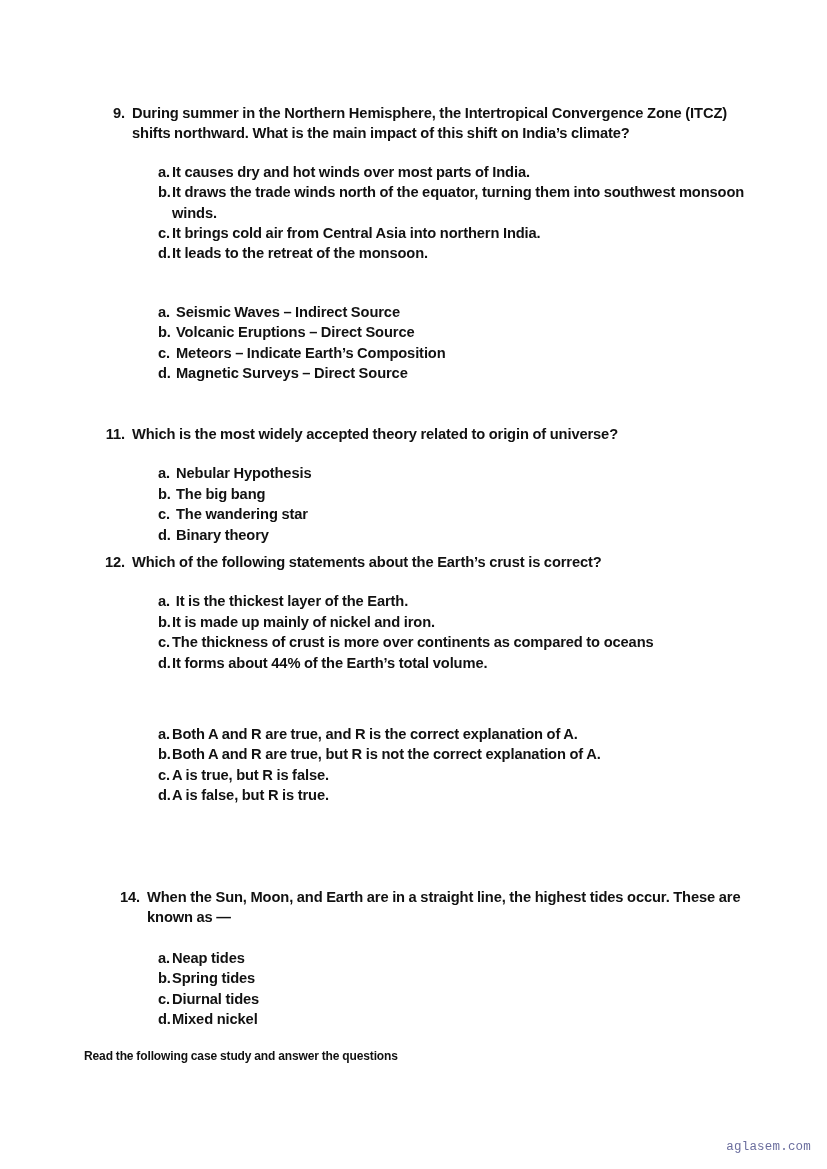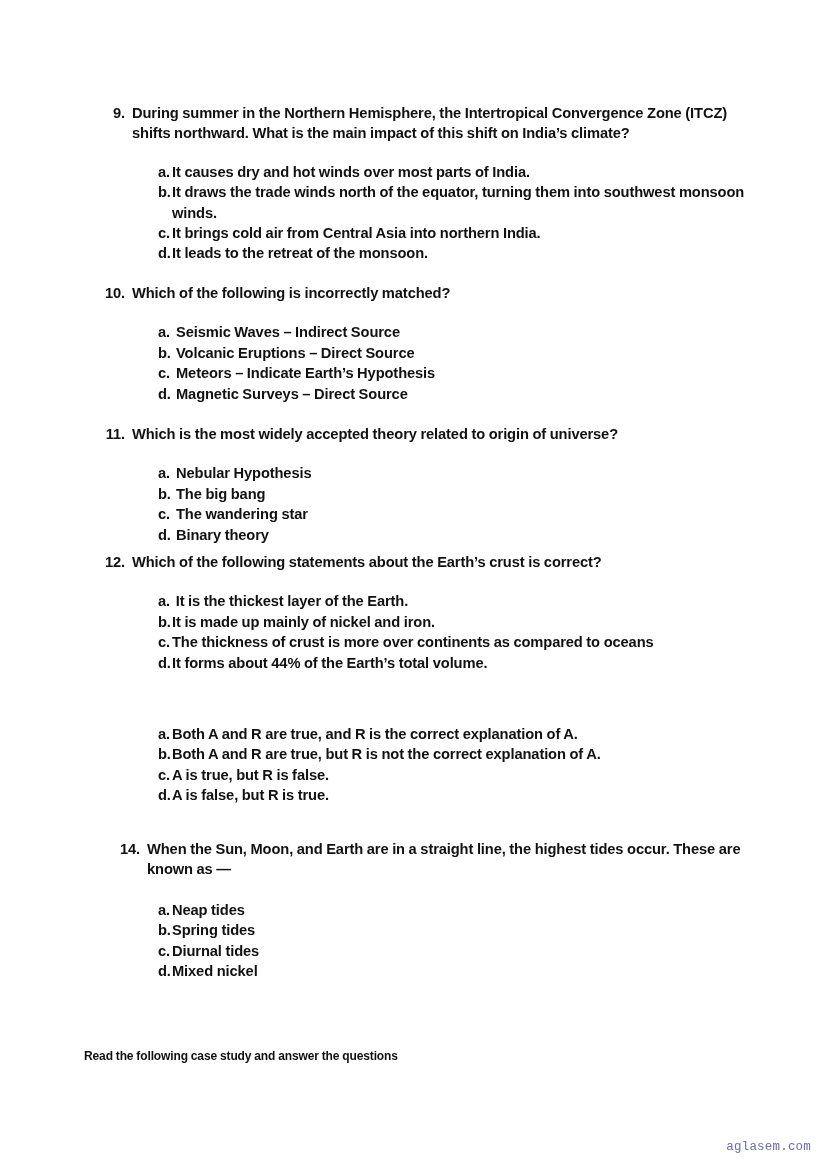--- a/index.html
+++ b/index.html
@@ -137,37 +137,33 @@
         <span class="opttxt">It brings cold air from Central Asia into northern India.</span>
       </li>
       <li class="opt">
         <span class="optltr">d.</span>
         <span class="opttxt">It leads to the retreat of the monsoon.</span>
       </li>
     </ul>
   </div>
 
   <div class="qblock" id="q10" style="top:283px;">
-    <div class="qrow">
-      <div class="qnum">10.</div>
-      <div class="qtext">Which of the following is incorrectly matched?</div>
-    </div>
     <div class="opts-gap" style="height:19px;"></div>
     <ul class="opts opts-wide" style="margin-left:62px;">
       <li class="opt">
         <span class="optltr">a.</span>
         <span class="opttxt">Seismic Waves – Indirect Source</span>
       </li>
       <li class="opt">
         <span class="optltr">b.</span>
         <span class="opttxt">Volcanic Eruptions – Direct Source</span>
       </li>
       <li class="opt">
         <span class="optltr">c.</span>
-        <span class="opttxt">Meteors – Indicate Earth’s Hypothesis</span>
+        <span class="opttxt">Meteors – Indicate Earth’s Composition</span>
       </li>
       <li class="opt">
         <span class="optltr">d.</span>
         <span class="opttxt">Magnetic Surveys – Direct Source</span>
       </li>
     </ul>
   </div>
 
   <div class="qblock" id="q11" style="top:424px;">
     <div class="qrow">
@@ -236,21 +232,21 @@
         <span class="optltr">c.</span>
         <span class="opttxt">A is true, but R is false.</span>
       </li>
       <li class="opt">
         <span class="optltr">d.</span>
         <span class="opttxt">A is false, but R is true.</span>
       </li>
     </ul>
   </div>
 
-  <div class="qblock" id="q14" style="top:839px; left:111px; width:660px;">
+  <div class="qblock" id="q14" style="top:887px; left:111px; width:660px;">
     <div class="qrow">
       <div class="qnum">14.</div>
       <div class="qtext">When the Sun, Moon, and Earth are in a straight line, the highest tides occur. These are known as —</div>
     </div>
     <div class="opts-gap" style="height:20px;"></div>
     <ul class="opts" style="margin-left:47px;">
       <li class="opt">
         <span class="optltr">a.</span>
         <span class="opttxt">Neap tides</span>
       </li>

